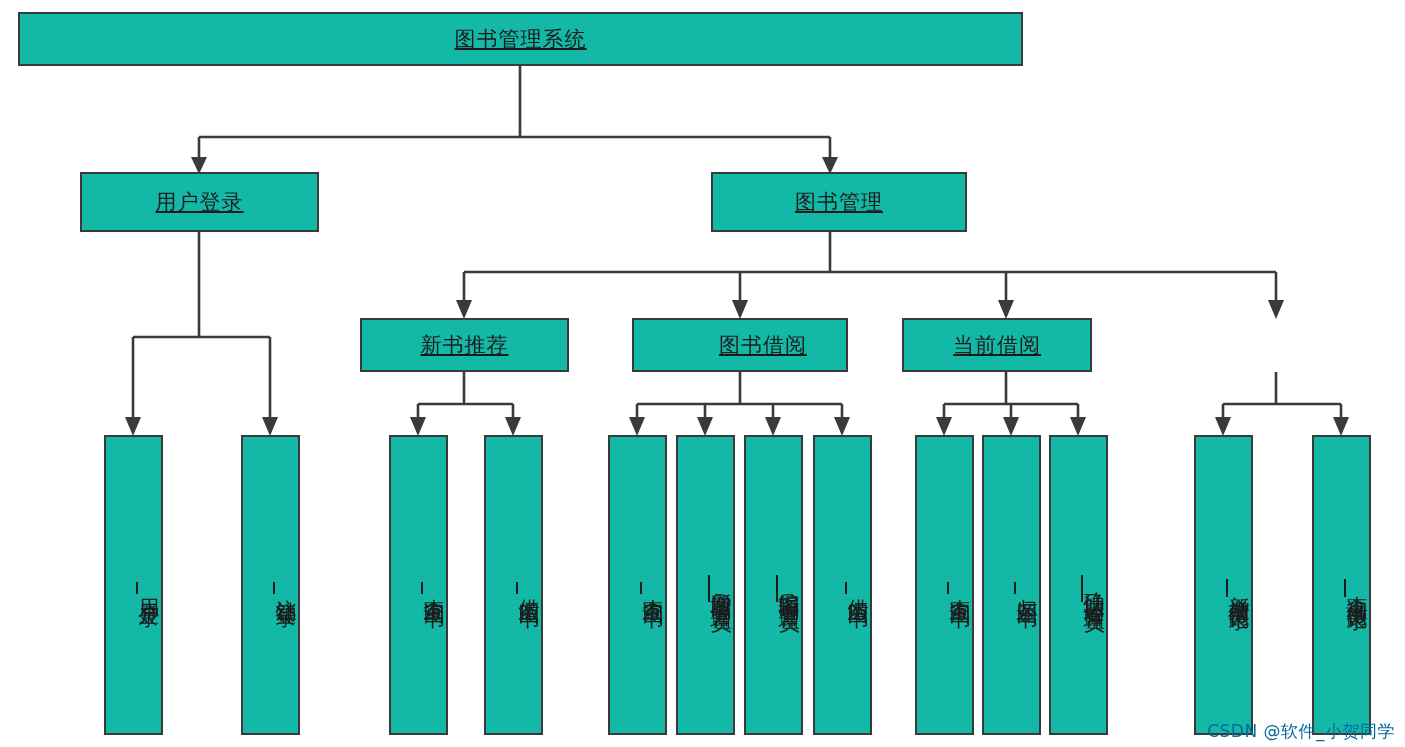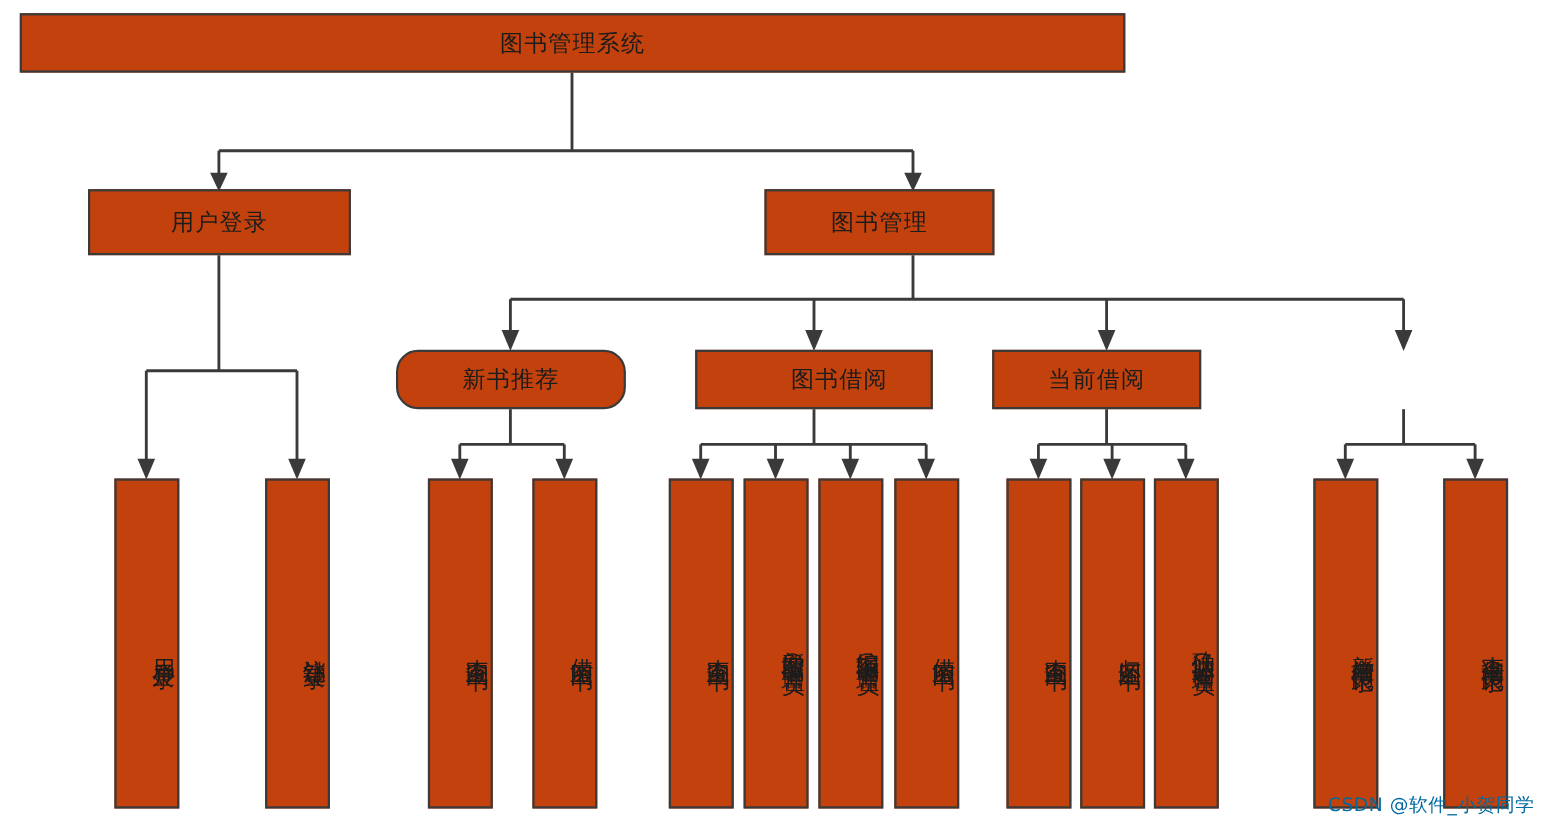--- a/index.html
+++ b/index.html
@@ -10,27 +10,28 @@
     font-family:"DejaVu Sans","Liberation Sans",sans-serif;
     overflow:hidden;
     position:relative;
   }
   #diagram{
     position:absolute;left:0;top:0;width:1405px;height:747px;
   }
   .node{
     position:absolute;
     box-sizing:border-box;
-    background:#c2410c;
+    background:#14b8a6;
     border:2px solid #3a3a3a;
     display:flex;
     align-items:center;
     justify-content:center;
     color:#1c1c1c;
     line-height:1.18;
+    text-decoration:underline;
   }
   .node.h{
     font-size:21px;
     letter-spacing:1px;
   }
   .node.v{
     writing-mode:vertical-rl;
     text-orientation:upright;
     font-size:21px;
     letter-spacing:3px;
@@ -131,25 +132,25 @@
     <polygon points="1333,417 1349,417 1341,436"></polygon>
   </svg>
 
   <div class="node h" style="left:18px;top:12px;width:1005px;height:54px;">
     <span>图书管理系统</span>
   </div>
 
   <div class="node h" style="left:80px;top:172px;width:239px;height:60px;">
     <span>用户登录</span>
   </div>
-  <div class="node h" style="left:695px;top:172px;width:209px;height:60px;">
+  <div class="node h" style="left:711px;top:172px;width:256px;height:60px;">
     <span>图书管理</span>
   </div>
 
-  <div class="node h" style="left:360px;top:318px;width:209px;height:54px;border-radius:20px;">
+  <div class="node h" style="left:360px;top:318px;width:209px;height:54px;">
     <span>新书推荐</span>
   </div>
   <div class="node h" style="left:632px;top:318px;width:216px;height:54px;padding-left:46px;">
     <span>图书借阅</span>
   </div>
   <div class="node h" style="left:902px;top:318px;width:190px;height:54px;">
     <span>当前借阅</span>
   </div>
 
   <div class="node v" style="left:104px;top:435px;width:59px;height:300px;">

